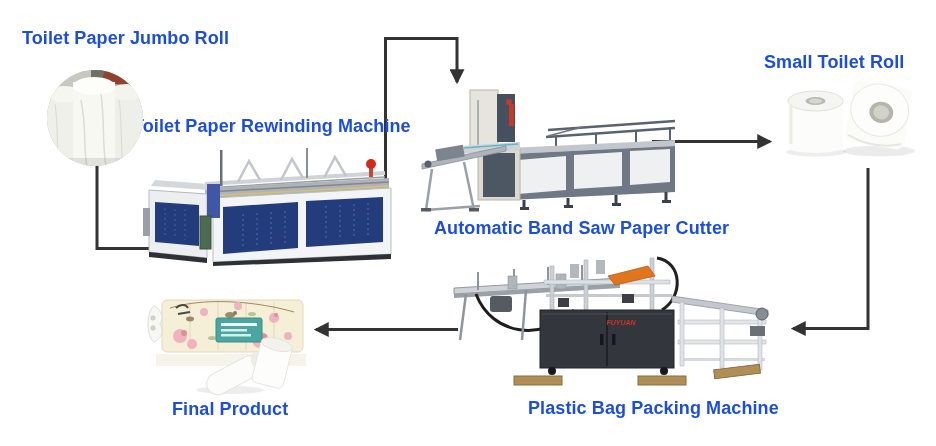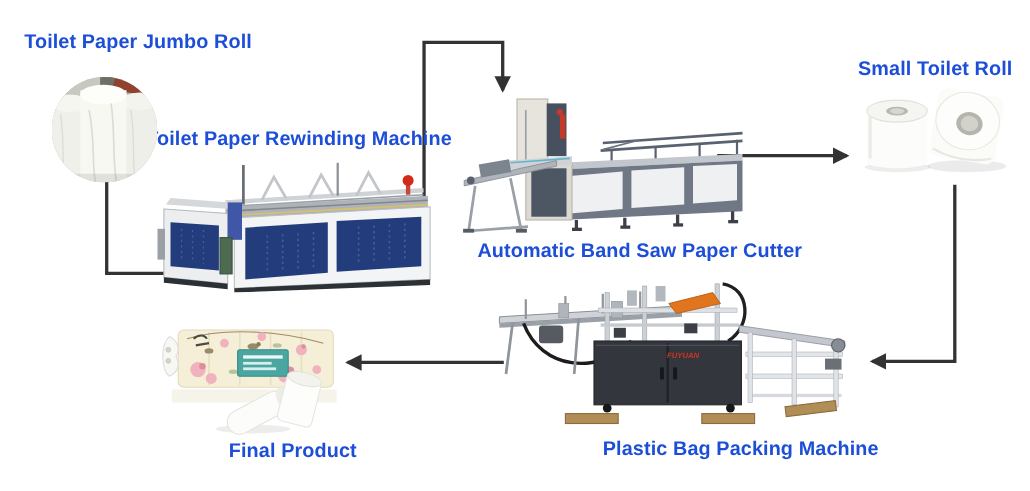--- a/index.html
+++ b/index.html
@@ -15,23 +15,23 @@
   .photo svg{display:block;width:100%;height:100%;}
   #ph-jumbo{left:47px;top:70px;width:96px;height:96px;border-radius:50%;overflow:hidden;}
   #ph-rewind{left:143px;top:138px;width:252px;height:128px;}
   #ph-cutter{left:420px;top:84px;width:258px;height:132px;}
   #ph-small{left:782px;top:76px;width:146px;height:92px;}
   #ph-pack{left:452px;top:252px;width:320px;height:140px;}
   #ph-final{left:142px;top:292px;width:172px;height:104px;}
   #lbl-jumbo{left:22px;top:28px;}
   #lbl-rewind{left:133px;top:116px;}
   #lbl-cutter{left:434px;top:218px;}
-  #lbl-small{left:764px;top:52px;margin-left:16px;}
-  #lbl-pack{left:548px;top:398px;}
-  #lbl-final{left:172px;top:399px;margin-left:36px;}
+  #lbl-small{left:764px;top:52px;}
+  #lbl-pack{left:528px;top:398px;}
+  #lbl-final{left:172px;top:399px;}
   .arrows{position:absolute;left:0;top:0;width:936px;height:446px;pointer-events:none;}
 </style>
 </head>
 <body>
 
 <div class="canvas">
 
   <svg class="arrows" viewBox="0 0 936 446">
     <defs>
       <marker id="ah" viewBox="0 0 10 10" refX="8.5" refY="5" markerWidth="5" markerHeight="5" orient="auto-start-reverse">

